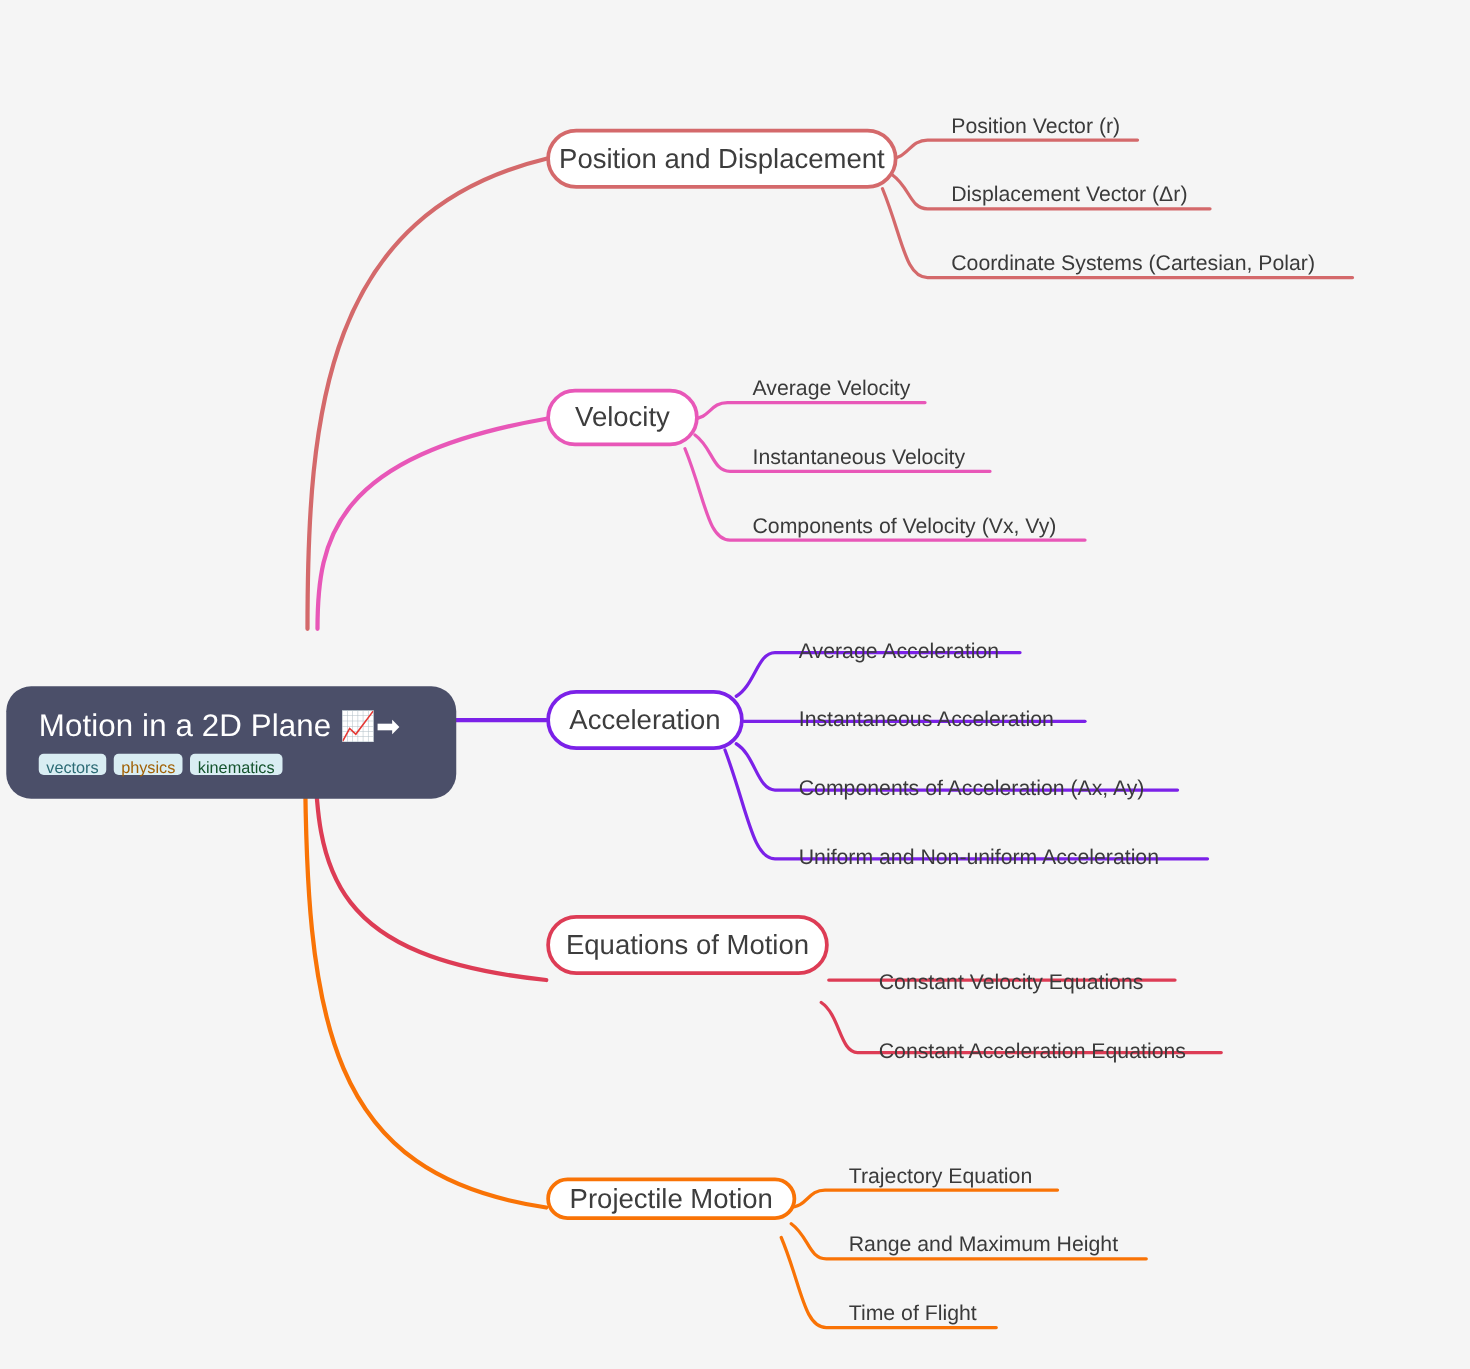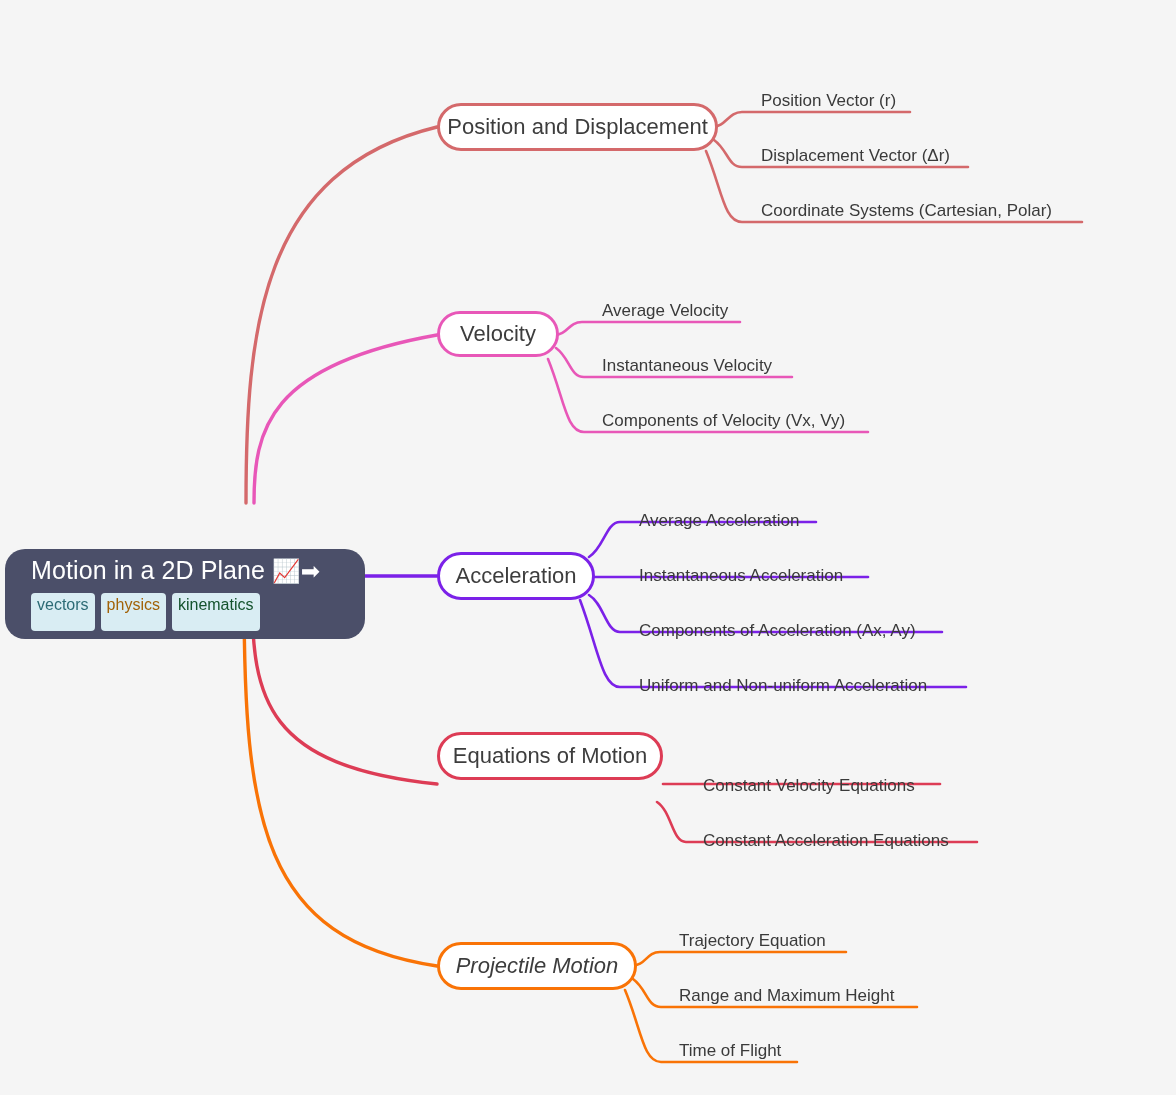--- a/index.html
+++ b/index.html
@@ -57,23 +57,23 @@
     letter-spacing: 0px;
   }
   .root-tags {
     display: flex;
     flex-direction: row;
     gap: 6px;
   }
   .root-tag {
     background: #d9edf3;
     color: #2c6b75;
-    font-size: 16px;
+    font-size: 13px;
     line-height: 1;
-    padding: 4px 6px 18px 6px;
+    padding: 4px 6px 0 6px;
     border-radius: 4px;
     white-space: nowrap;
   }
   
   .branch-node {
     position: absolute;
     box-sizing: border-box;
     background: #ffffff;
     border-style: solid;
     border-width: 3px;
@@ -153,20 +153,20 @@
       </div>
       <div class="leaf-node" style="left: 639px; top: 488px;"><span class="leaf-label">Average Acceleration</span></div>
       <div class="leaf-node" style="left: 639px; top: 543px;"><span class="leaf-label">Instantaneous Acceleration</span></div>
       <div class="leaf-node" style="left: 639px; top: 598px;"><span class="leaf-label">Components of Acceleration (Ax, Ay)</span></div>
       <div class="leaf-node" style="left: 639px; top: 653px;"><span class="leaf-label">Uniform and Non-uniform Acceleration</span></div>
       <div class="branch-node" style="left: 437px; top: 732px; width: 226px; height: 48px; border-color: rgb(221, 60, 85);">
         <span class="branch-label">Equations of Motion</span>
       </div>
       <div class="leaf-node" style="left: 703px; top: 753px;"><span class="leaf-label">Constant Velocity Equations</span></div>
       <div class="leaf-node" style="left: 703px; top: 808px;"><span class="leaf-label">Constant Acceleration Equations</span></div>
-      <div class="branch-node" style="left: 437px; top: 942px; width: 200px; height: 48px; border-color: rgb(249, 115, 6); font-style: italic;">
+      <div class="branch-node" style="left: 437px; top: 942px; width: 200px; height: 34px; border-color: rgb(249, 115, 6);">
         <span class="branch-label">Projectile Motion</span>
       </div>
       <div class="leaf-node" style="left: 679px; top: 908px;"><span class="leaf-label">Trajectory Equation</span></div>
       <div class="leaf-node" style="left: 679px; top: 963px;"><span class="leaf-label">Range and Maximum Height</span></div>
       <div class="leaf-node" style="left: 679px; top: 1018px;"><span class="leaf-label">Time of Flight</span></div>
     </div>
 </div>
 
 </body></html>

